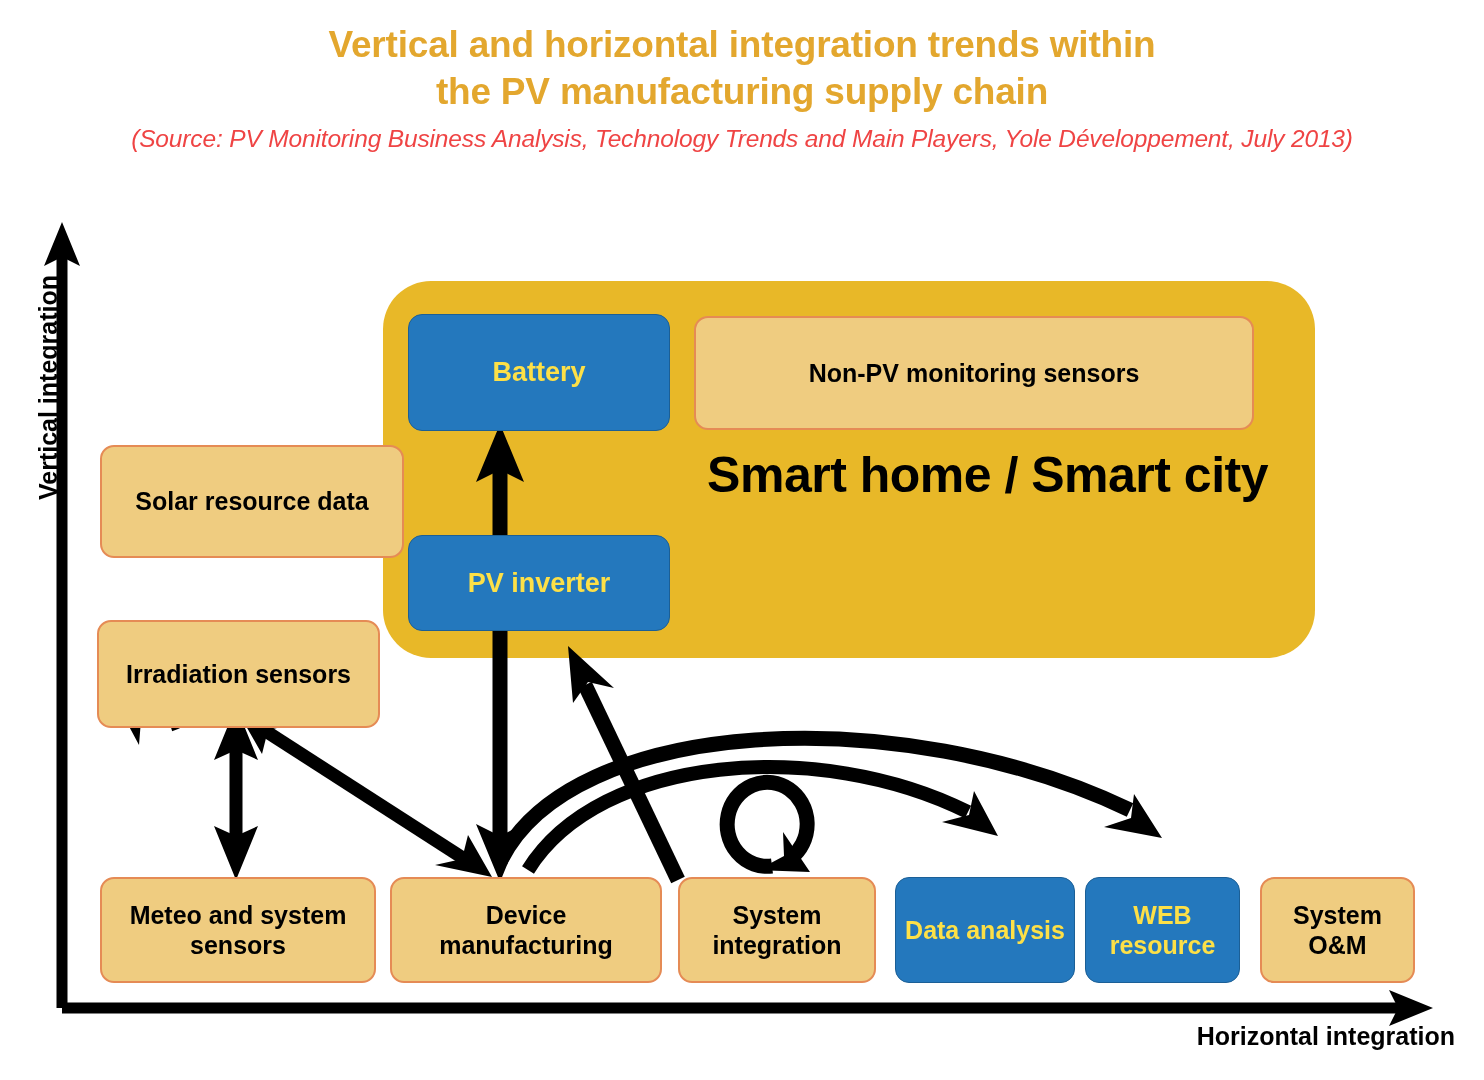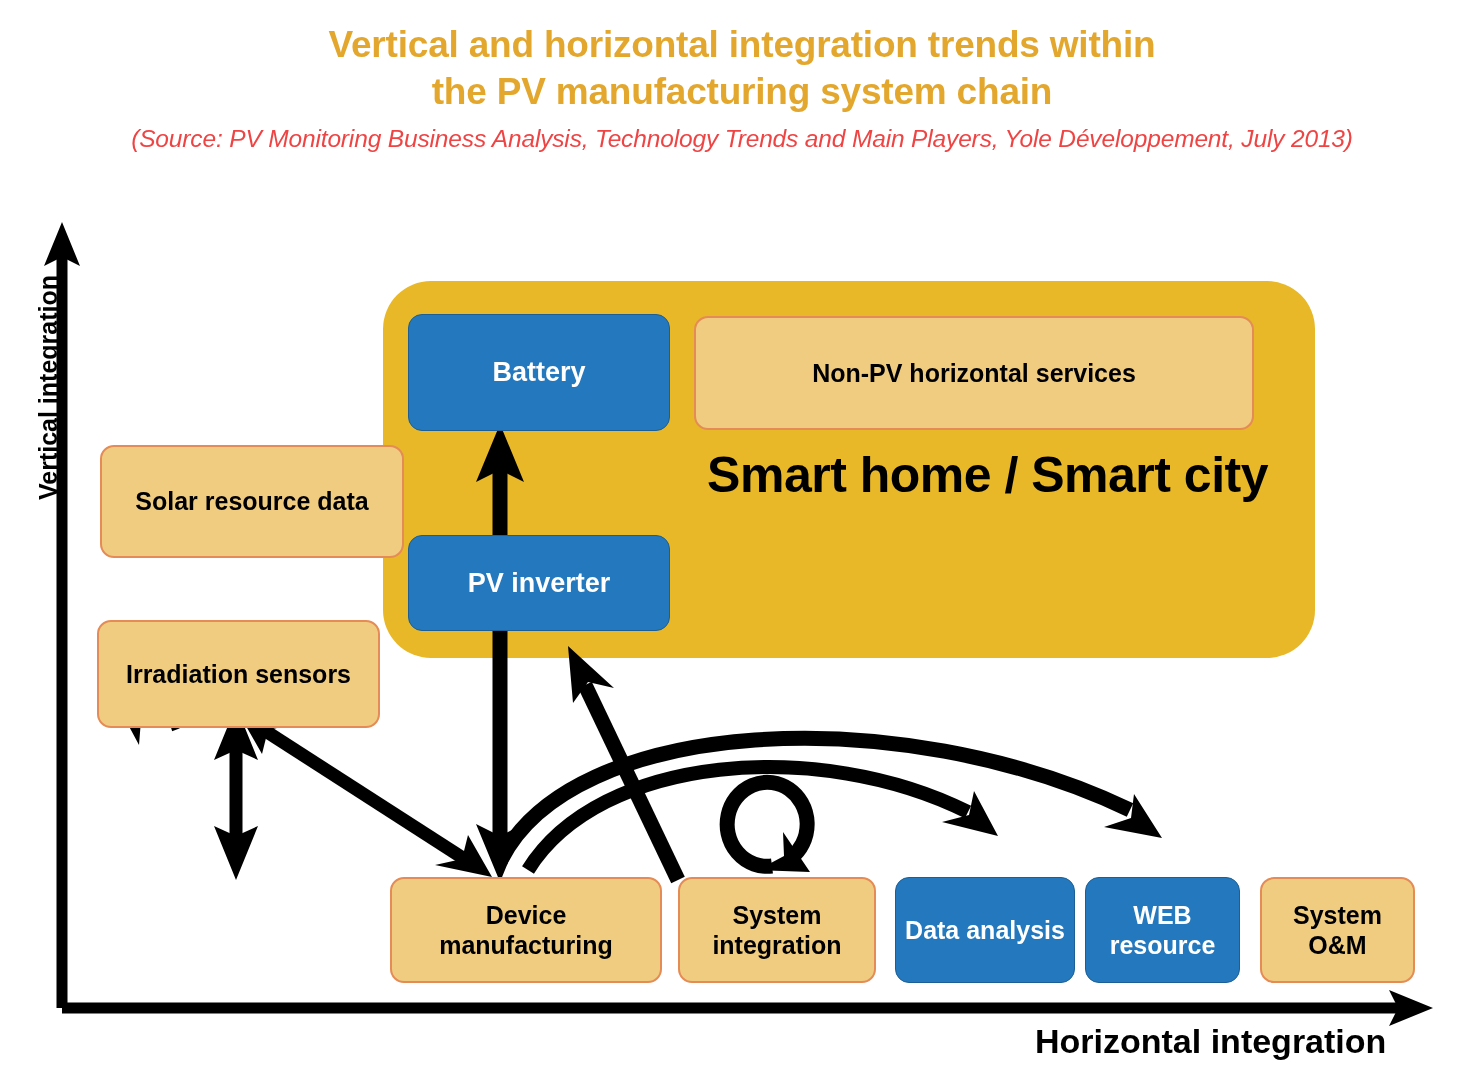--- a/index.html
+++ b/index.html
@@ -69,21 +69,21 @@
   .tan {
     background: #efcc80;
     border: 2px solid #e58b55;
     border-radius: 14px;
     color: #000000;
   }
   .blue {
     background: #2478bd;
     border: 1.5px solid #1b5f96;
     border-radius: 14px;
-    color: #ffffff;
+    color: #fde047;
   }
 
   
   #smart-home {
     position: absolute;
     left: 383px;
     top: 281px;
     width: 932px;
     height: 377px;
     background: #e8b828;
@@ -111,42 +111,42 @@
     transform: rotate(-90deg);
     color: #000000;
     font-size: 25px;
     font-weight: bold;
   }
   #haxis-label {
     position: absolute;
     left: 1035px;
     top: 1022px;
     width: 420px;
-    text-align: left;
-    color: #000000;
-    font-size: 34px;
+    text-align: right;
+    color: #000000;
+    font-size: 25px;
     font-weight: bold;
   }
 </style>
 </head>
 <body>
 
 <div id="canvas">
 
   <div class="title">
     <div>Vertical and horizontal integration trends within</div>
-    <div>the PV manufacturing system chain</div>
+    <div>the PV manufacturing supply chain</div>
   </div>
   <div class="subtitle">(Source: PV Monitoring Business Analysis, Technology Trends and Main Players, Yole Développement, July 2013)</div>
 
   <div id="smart-home"></div>
   <div id="smart-home-label">Smart home / Smart city</div>
 
   <div class="node tan" style="left:694px; top:316px; width:560px; height:114px; font-size:25px;">
-    <span class="lbl">Non-PV horizontal services</span>
+    <span class="lbl">Non-PV monitoring sensors</span>
   </div>
 
   <svg id="art" viewBox="0 0 1484 1080" xmlns="http://www.w3.org/2000/svg">
 
     <g>
 
       <path d="M 62,1008 L 62,250" stroke="#000" stroke-width="11" fill="none"></path>
       <path d="M 62,222 L 80,266 L 62,257 L 44,266 Z" fill="#000"></path>
 
       <path d="M 62,1008 L 1405,1008" stroke="#000" stroke-width="11" fill="none"></path>
@@ -214,20 +214,23 @@
   </div>
 
   <div class="node tan" style="left:100px; top:445px; width:304px; height:113px; font-size:25px;">
     <span class="lbl">Solar resource data</span>
   </div>
 
   <div class="node tan" style="left:97px; top:620px; width:283px; height:108px; font-size:25px;">
     <span class="lbl">Irradiation sensors</span>
   </div>
 
+  <div class="node tan" style="left:100px; top:877px; width:276px; height:106px; font-size:25px;">
+    <span class="lbl">Meteo and system sensors</span>
+  </div>
 
   <div class="node tan" style="left:678px; top:877px; width:198px; height:106px; font-size:25px;">
     <span class="lbl">System integration</span>
   </div>
 
   <div class="node tan" style="left:390px; top:877px; width:272px; height:106px; font-size:25px;">
     <span class="lbl">Device manufacturing</span>
   </div>
 
   <div class="node blue" style="left:895px; top:877px; width:180px; height:106px; font-size:25px;">

